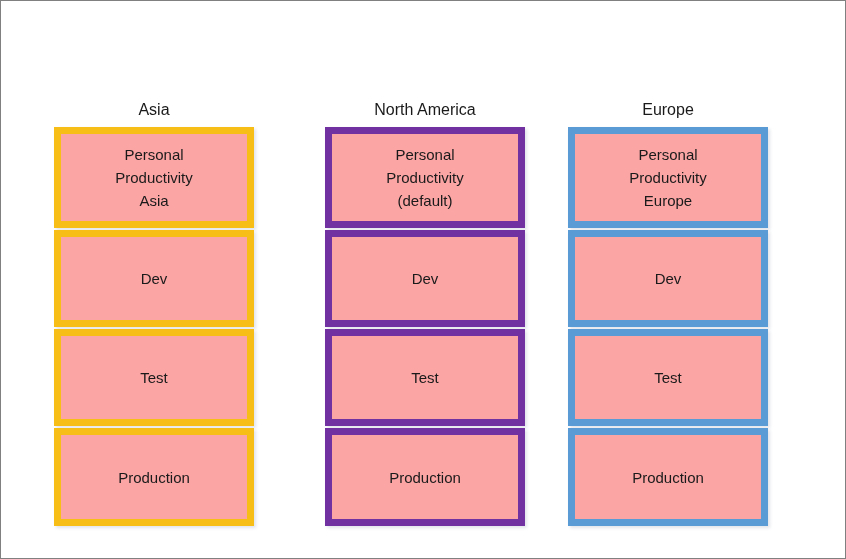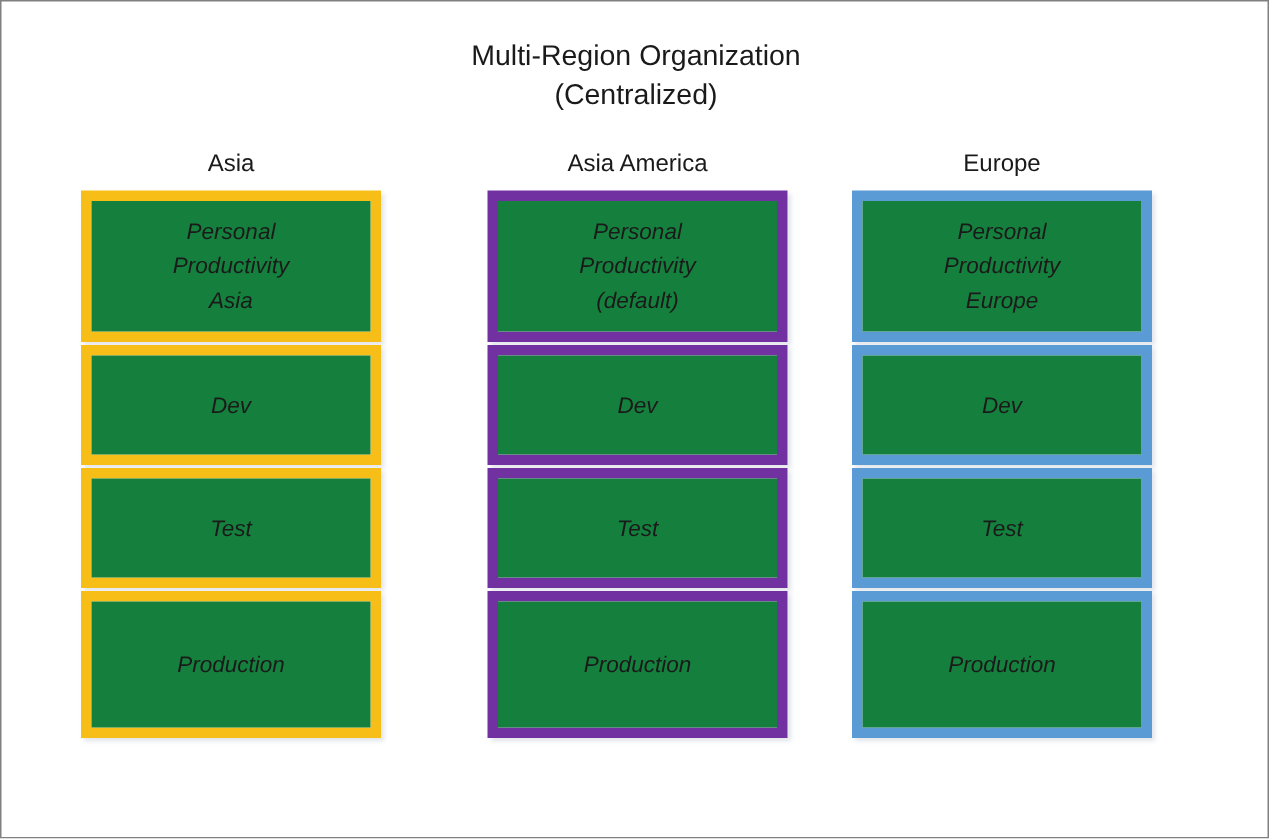--- a/index.html
+++ b/index.html
@@ -58,42 +58,39 @@
     margin-bottom: 2px;
     box-shadow: 2px 2px 3px rgba(120,130,160,0.22);
     display: flex;
     align-items: center;
     justify-content: center;
   }
   .node-box .node-inner {
     box-sizing: border-box;
     width: 100%;
     height: 100%;
-    background: #15803d;
+    background: #fca5a5;
     display: flex;
     align-items: center;
     justify-content: center;
     text-align: center;
     font-size: 15px;
     line-height: 23px;
     color: #1a1a1a;
     white-space: pre-line;
-    font-style: italic;
   }
   .h-top    { height: 101px; }
-  .h-normal { height: 80px;  }
+  .h-normal { height: 97px;  }
   .h-last   { height: 98px;  }
 </style>
 </head>
 <body>
 
 <div id="canvas">
 
-  <div class="diagram-title">Multi-Region Organization
-(Centralized)</div>
 
   <div class="column col-0">
     <div class="column-header">Asia</div>
     <div class="boxes">
       <div class="node-box h-top" style="border: 7px solid rgb(247, 190, 23);">
         <div class="node-inner">Personal
 Productivity
 Asia</div>
       </div>
       <div class="node-box h-normal" style="border: 7px solid rgb(247, 190, 23);">
@@ -102,21 +99,21 @@
       <div class="node-box h-normal" style="border: 7px solid rgb(247, 190, 23);">
         <div class="node-inner">Test</div>
       </div>
       <div class="node-box h-last" style="border: 7px solid rgb(247, 190, 23);">
         <div class="node-inner">Production</div>
       </div>
     </div>
   </div>
 
   <div class="column col-1">
-    <div class="column-header">Asia America</div>
+    <div class="column-header">North America</div>
     <div class="boxes">
       <div class="node-box h-top" style="border: 7px solid rgb(113, 49, 161);">
         <div class="node-inner">Personal
 Productivity
 (default)</div>
       </div>
       <div class="node-box h-normal" style="border: 7px solid rgb(113, 49, 161);">
         <div class="node-inner">Dev</div>
       </div>
       <div class="node-box h-normal" style="border: 7px solid rgb(113, 49, 161);">

